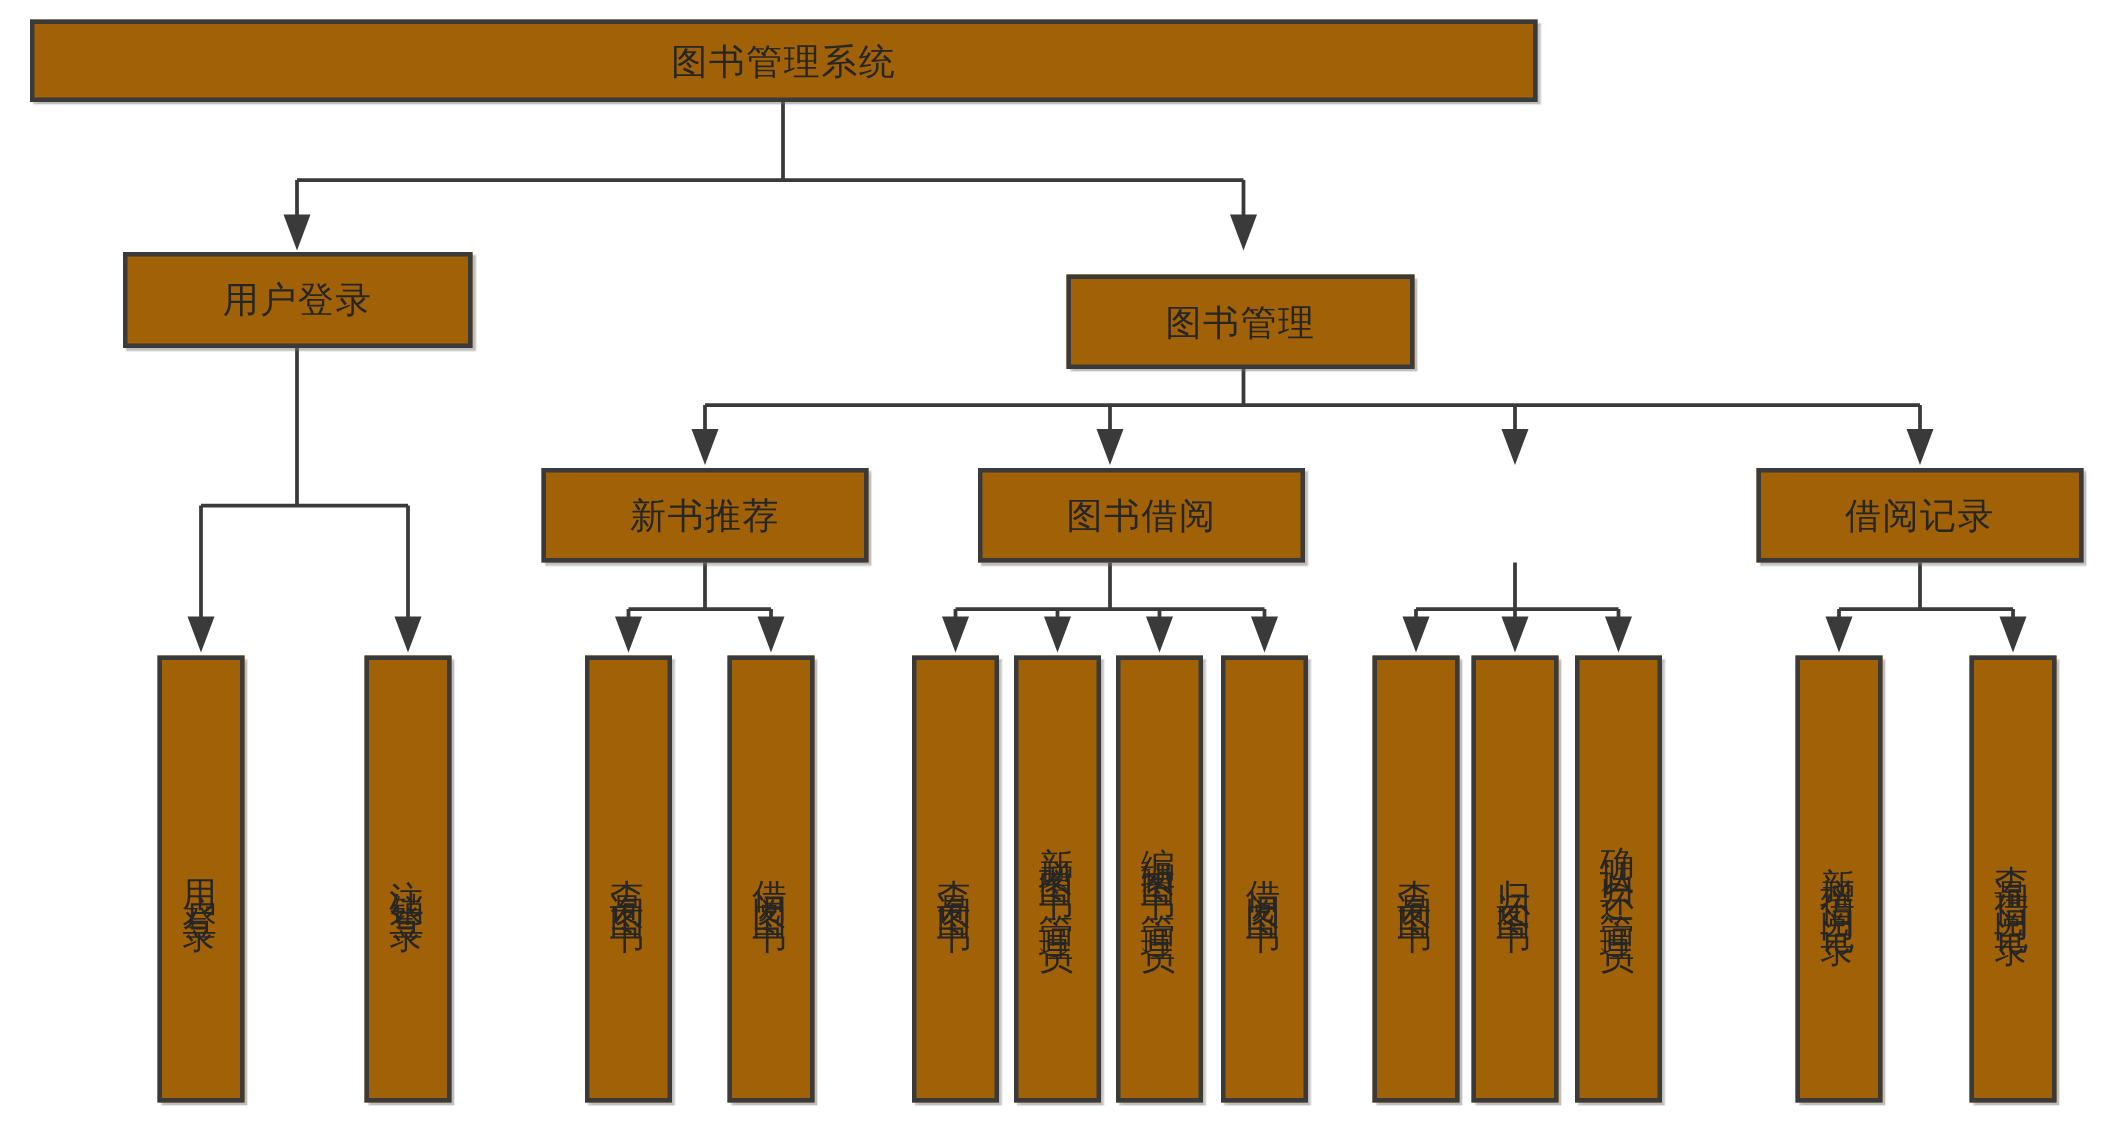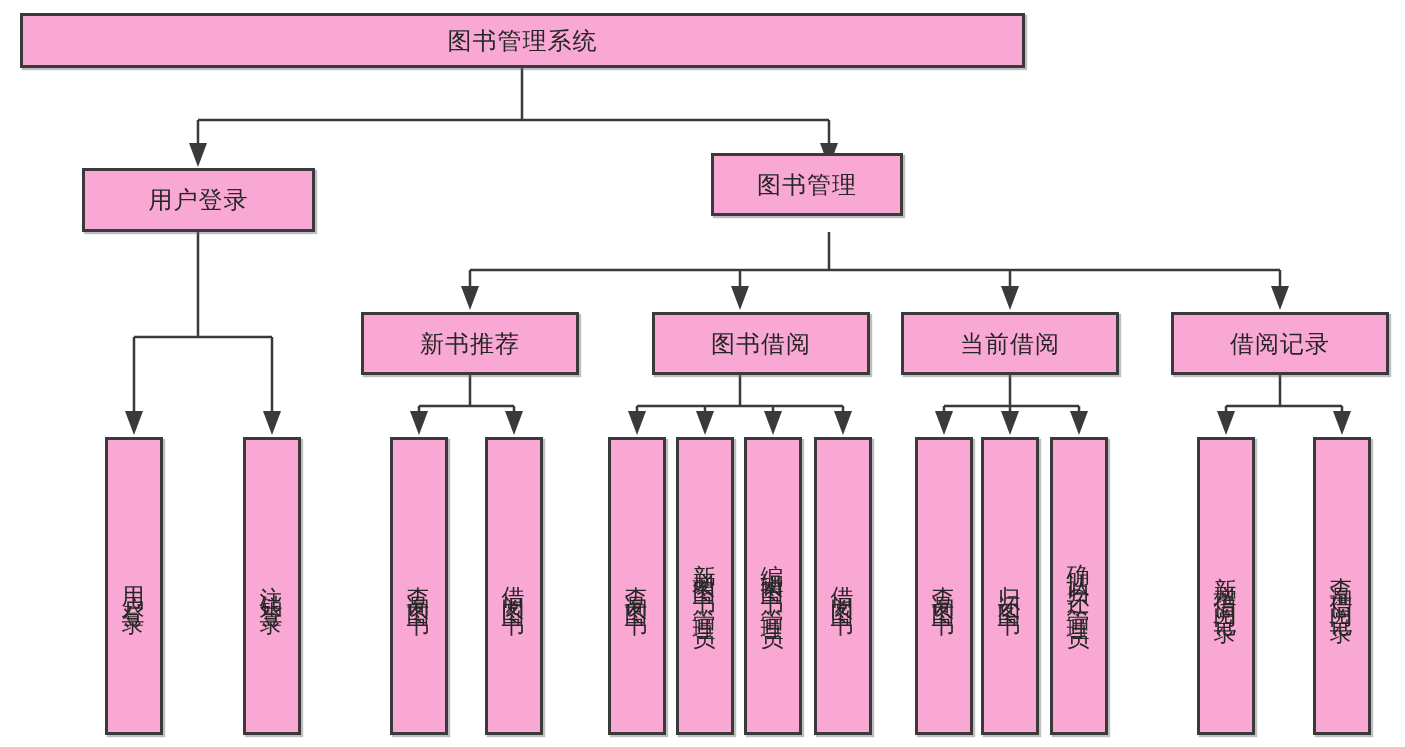--- a/index.html
+++ b/index.html
@@ -8,21 +8,21 @@
     width: 1405px;
     height: 747px;
     background: #ffffff;
     overflow: hidden;
     font-family: "Liberation Sans", "DejaVu Sans", sans-serif;
   }
   #connectors { position: absolute; left: 0; top: 0; width: 1405px; height: 747px; }
   .box {
     position: absolute;
     box-sizing: border-box;
-    background: #f9a8d4;
+    background: #a16207;
     border: 3px solid #3a3a3a;
     box-shadow: 2px 2px 1px rgba(110,110,110,0.45);
     display: flex;
     align-items: center;
     justify-content: center;
   }
   .box.h span {
     font-size: 24px;
     letter-spacing: 1px;
     color: #262626;
@@ -88,32 +88,29 @@
       </g>
   </svg>
 
   <div class="box h" style="left:20px; top:13px; width:1005px; height:55px;">
     <span>图书管理系统</span>
   </div>
 
   <div class="box h" style="left:82px; top:168px; width:233px; height:64px;">
     <span>用户登录</span>
   </div>
-  <div class="box h" style="left:711px; top:153px; width:192px; height:63px;">
+  <div class="box h" style="left:711px; top:183px; width:232px; height:63px;">
     <span>图书管理</span>
   </div>
 
   <div class="box h" style="left:361px; top:312px; width:218px; height:63px;justify-content:center;">
     <span>新书推荐</span>
   </div>
   <div class="box h" style="left:631px; top:312px; width:218px; height:63px;margin-left:21px;">
     <span>图书借阅</span>
-  </div>
-  <div class="box h" style="left:901px; top:312px; width:218px; height:63px;">
-    <span>当前借阅</span>
   </div>
   <div class="box h" style="left:1171px; top:312px; width:218px; height:63px;">
     <span>借阅记录</span>
   </div>
 
   <div class="box v" style="left:105px; top:437px; width:58px; height:298px;">
     <span>用户登录</span>
   </div>
   <div class="box v" style="left:243px; top:437px; width:58px; height:298px;">
     <span>注销登录</span>

